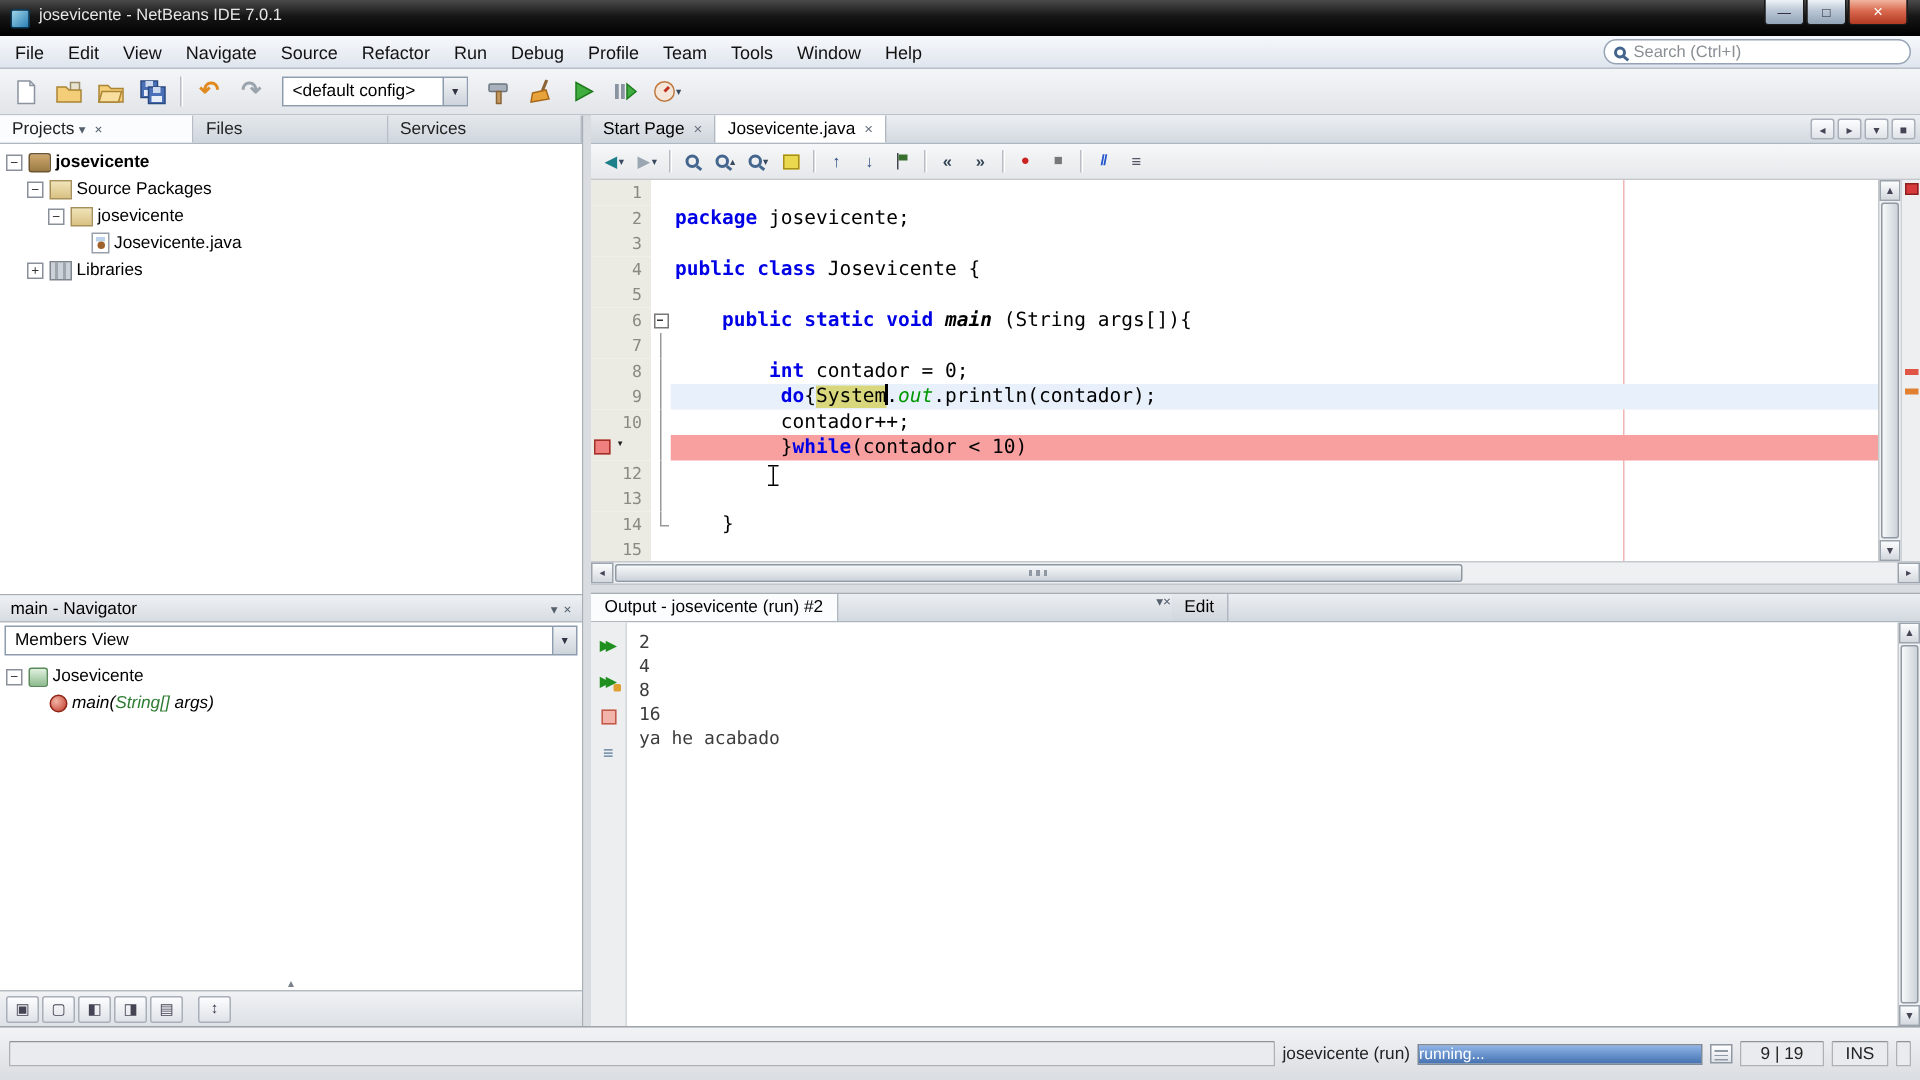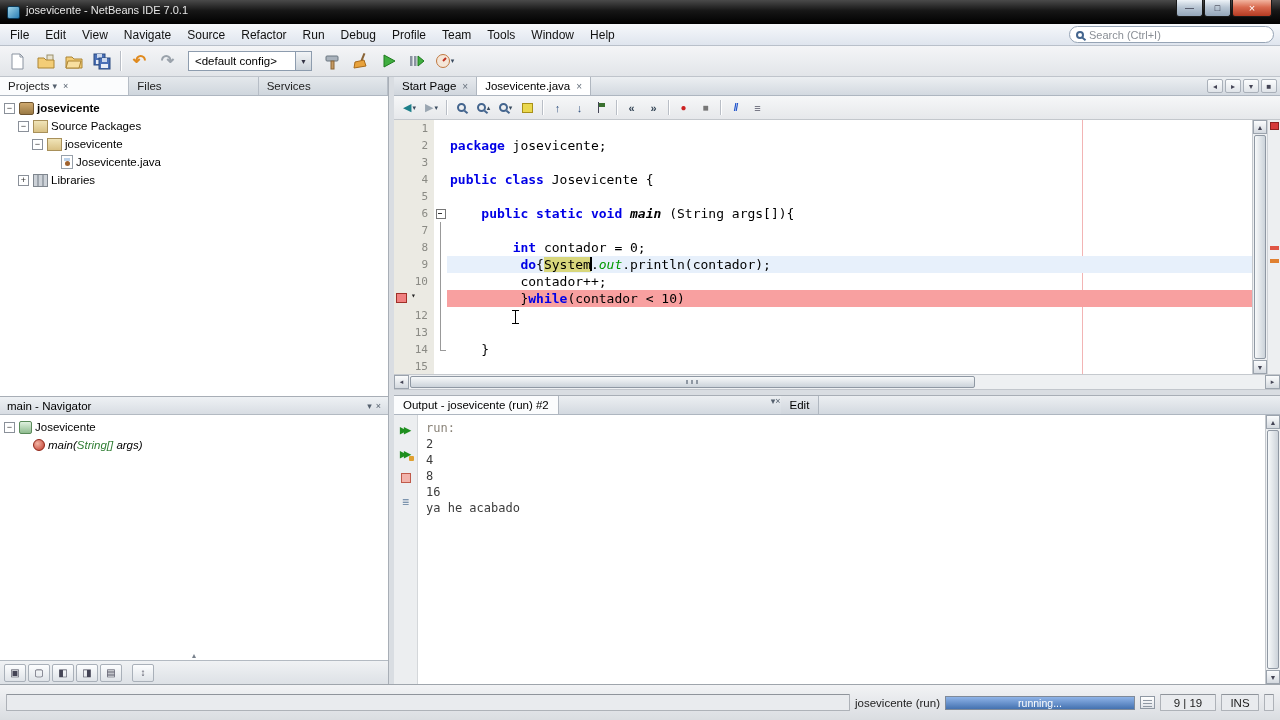--- a/index.html
+++ b/index.html
@@ -163,21 +163,21 @@
 .rerun2::after{content:"";position:absolute;right:1px;bottom:2px;width:5px;height:5px;background:#e0a030;border-radius:1px}
 .stopsq{width:10px;height:10px;background:#f2b3ab;border:1px solid #c05a4a}
 .wrapg{color:#5a7a9a;font-size:12px}
 .otext{flex:1;padding:5px 0 0 8px;font:12px/16px "DejaVu Sans Mono",monospace;overflow:hidden}
 .oline{white-space:pre;color:#3c3c3c}
 
 
 .statusbar{height:36px;flex:none;display:flex;align-items:center;gap:5px;background:linear-gradient(#f2f3f5,#dadde1);border-top:1px solid #9fa5ac;padding:0 6px;font-size:11.5px;color:#222}
 .sunken{height:17px;border:1px solid #aeb2b8;border-top-color:#8f949b;background:#e9ebee;border-radius:1px}
 .flex1{flex:1}
-.progress{width:190px;height:14px;border:1px solid #7f8a99;background:linear-gradient(#8fb4e8,#4472b0);color:#fff;font-size:10.5px;display:flex;align-items:center;justify-content:center}
+.progress{width:190px;height:14px;border:1px solid #7f8a99;background:linear-gradient(#8fb4e8,#4472b0);color:#fff;font-size:10.5px;display:flex;align-items:center;justify-content:flex-start}
 .plisticon{width:15px;height:13px;border:1px solid #8f98a3;background:linear-gradient(#fff,#dfe3e8);position:relative}
 .plisticon::after{content:"";position:absolute;left:2px;right:2px;top:3px;height:7px;background:repeating-linear-gradient(#8f98a3 0 1px,transparent 1px 3px)}
 .pos{width:56px;display:flex;align-items:center;justify-content:center}
 .ins{width:38px;display:flex;align-items:center;justify-content:center}
 .tinybox{width:10px}
 </style>
 </head>
 <body>
 
 <div class="app">
@@ -331,20 +331,24 @@
           </div>
         </div>
       <div class="nav">
         <div class="navhdr">
           <span>main - Navigator</span>
           <span class="hbtns">
             <span class="hbtn">▾</span>
             <span class="hbtn">×</span>
           </span>
         </div>
+        <div class="combo navcombo">
+          <span class="cval">Members View</span>
+          <span class="cbtn">▼</span>
+        </div>
         <div class="ntree">
             <div class="trow" style="padding-left: 4px;">
               <span class="handle">−</span>
               <span class="ticon class-icon"></span>
               <span class="tlabel">Josevicente</span>
             </div>
             <div class="trow" style="padding-left: 18px; font-style: italic;">
               <span class="handle empty"></span>
               <span class="ticon method-icon"></span>
               <span class="tlabel"><span class="nv-pl">main(</span><span class="nv-type">String[]</span><span class="nv-pl"> args)</span></span>
@@ -575,21 +579,20 @@
                 <span class="rerun rerun2">▶▶</span>
               </div>
             <div class="obtn">
                 <span class="stopsq"></span>
               </div>
             <div class="obtn">
                 <span class="wrapg">≡</span>
               </div>
           </div>
           <div class="otext">
-              <div class="oline" style="color: rgb(138, 131, 120);">run:</div>
               <div class="oline">2</div>
               <div class="oline">4</div>
               <div class="oline">8</div>
               <div class="oline">16</div>
               <div class="oline">ya he acabado</div>
             </div>
           <div class="sb-v">
             <div class="sbb">▲</div>
             <div class="sbthumb"></div>
             <div class="sbb">▼</div>

